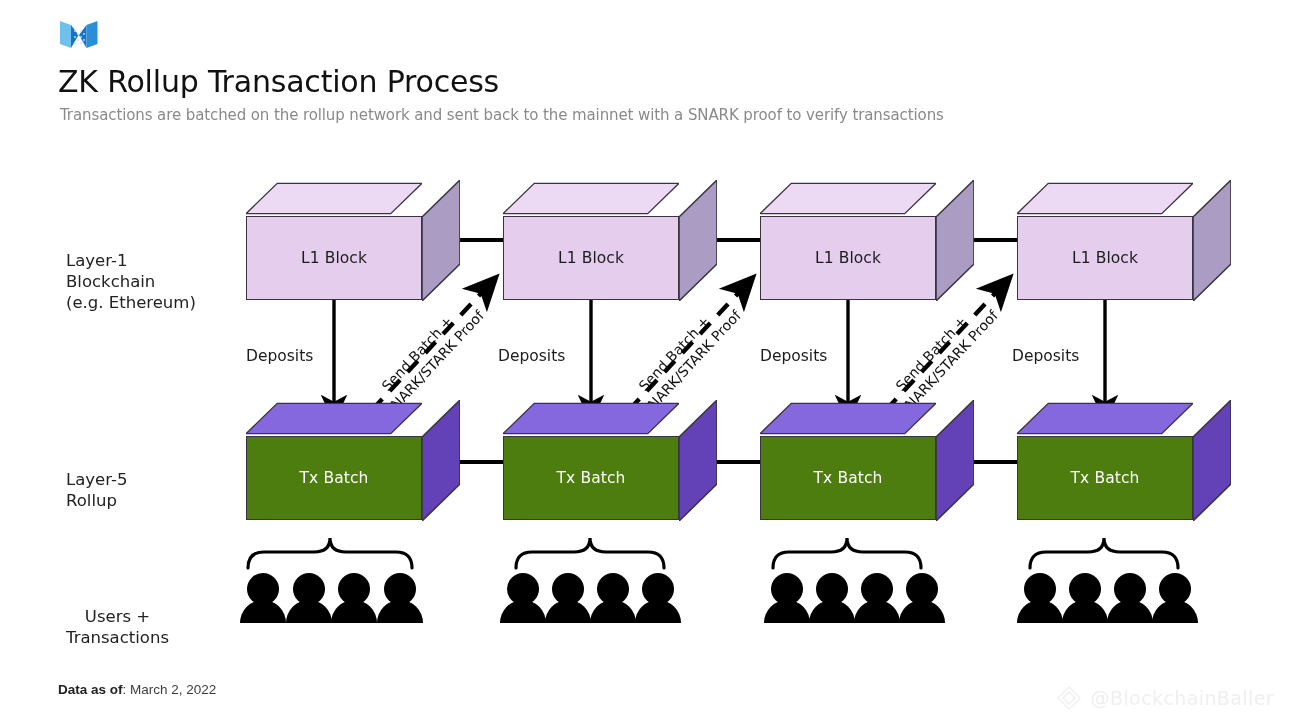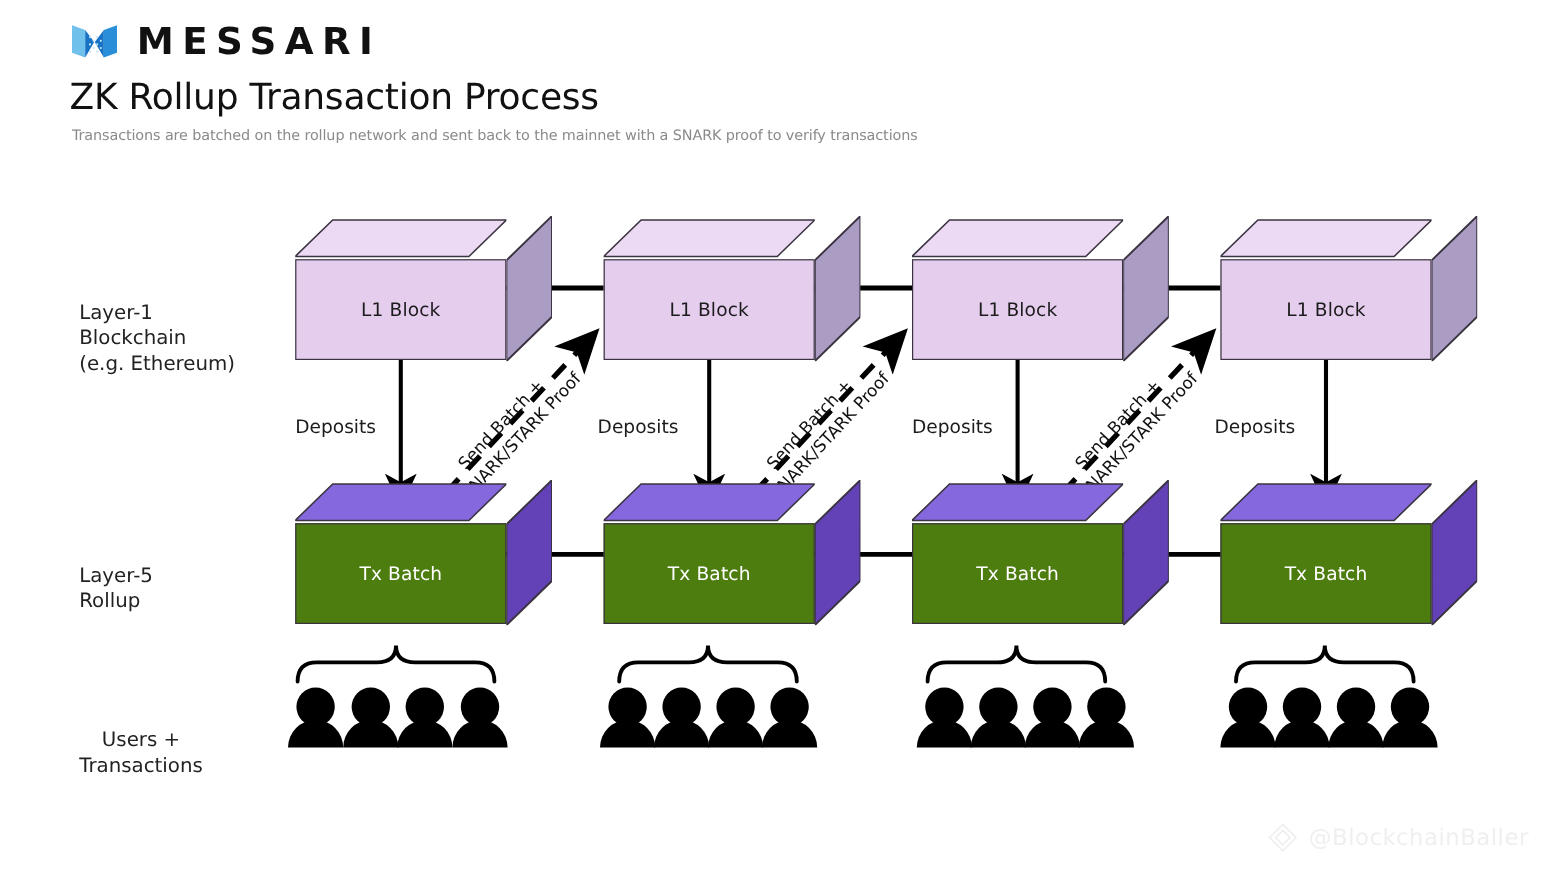--- a/index.html
+++ b/index.html
@@ -41,21 +41,21 @@
     top: 64px;
     font-size: 30px;
     font-weight: 400;
     color: #111111;
     letter-spacing: -0.2px;
   }
   #page-subtitle {
     position: absolute;
     left: 60px;
     top: 106px;
-    font-size: 12px;
+    font-size: 15px;
     font-weight: 400;
     color: #8a8a8a;
     letter-spacing: -0.1px;
   }
 
   
   .row-label {
     position: absolute;
     font-size: 16.5px;
     line-height: 21px;
@@ -178,21 +178,20 @@
           <circle cx="20" cy="22" r="0.9"></circle>
         <circle cx="17" cy="25" r="0.9"></circle>
           <circle cx="23" cy="19" r="0.9"></circle>
         <circle cx="23" cy="13" r="0.9"></circle>
           <circle cx="26" cy="16" r="0.9"></circle>
         <circle cx="26" cy="22" r="0.9"></circle>
           <circle cx="23" cy="25" r="0.9"></circle>
       </g>
     </svg>
   </span>
-  <span id="brand-wordmark">MESSARI</span>
 </div>
 
 <div id="page-title">ZK Rollup Transaction Process</div>
 <div id="page-subtitle">Transactions are batched on the rollup network and sent back to the mainnet with a SNARK proof to verify transactions</div>
 
 <div class="row-label" id="row-label-l1">Layer-1
 Blockchain
 (e.g. Ethereum)</div>
 <div class="row-label" id="row-label-l2">Layer-5
 Rollup</div>
@@ -430,20 +429,23 @@
   </svg>
   <svg class="face-top" viewBox="0 0 214 37">
     <polygon points="0,37 38,0 214,0 176,37" fill="#8668de" stroke="#3a3340" stroke-width="1.6"></polygon>
   </svg>
   <div class="face-front">
     <span class="face-label">Tx Batch</span>
   </div>
 </div>
 
 <div id="footer">
+  <div>
+    <span class="lbl">Data as of</span><span>: March 2, 2022</span>
+  </div>
 </div>
 
 <div id="watermark">
   <span>
     <svg width="26" height="26" viewBox="0 0 26 26" aria-hidden="true">
       <path d="M13 2 L24 13 L13 24 L2 13 Z" fill="none" stroke="#efefef" stroke-width="1.4"></path>
       <path d="M13 7 L19 13 L13 19 L7 13 Z" fill="none" stroke="#efefef" stroke-width="1.4"></path>
     </svg>
   </span>
   <span>@BlockchainBaller</span>

